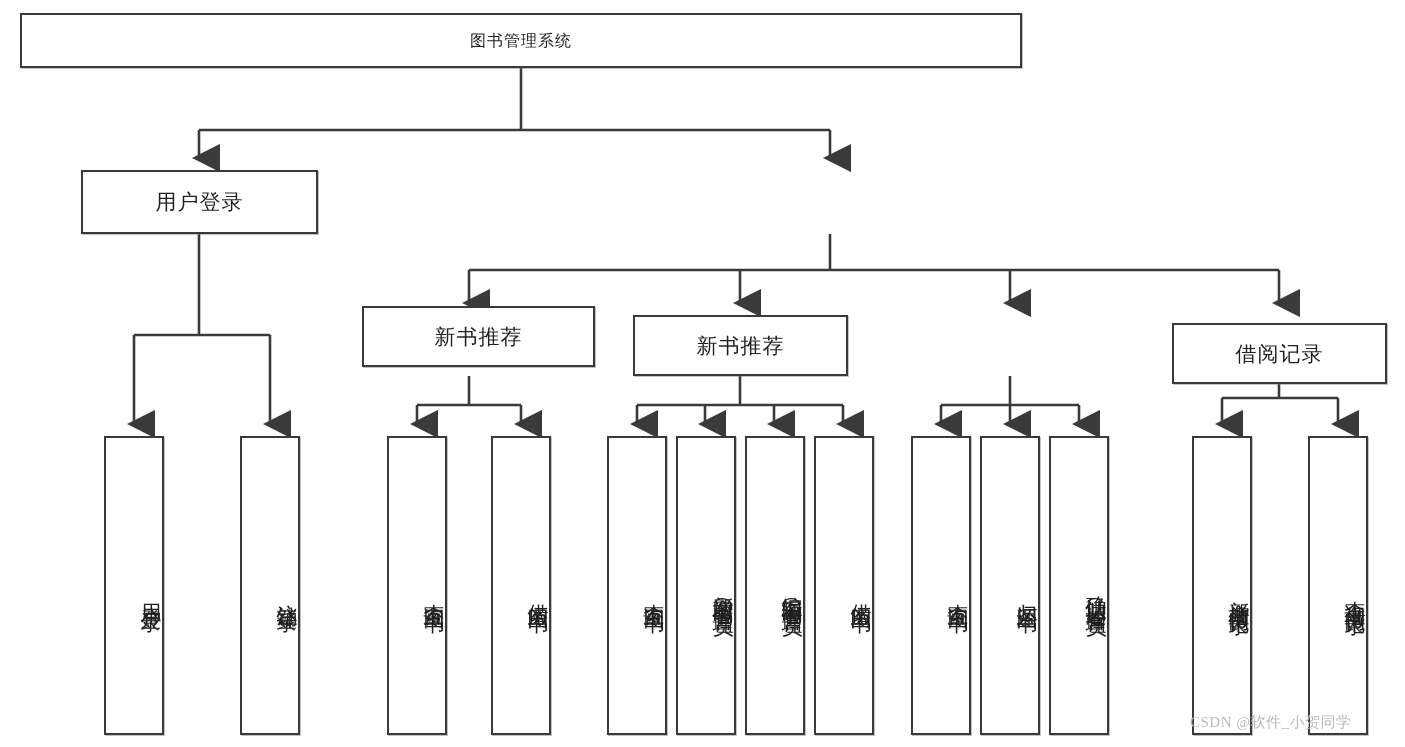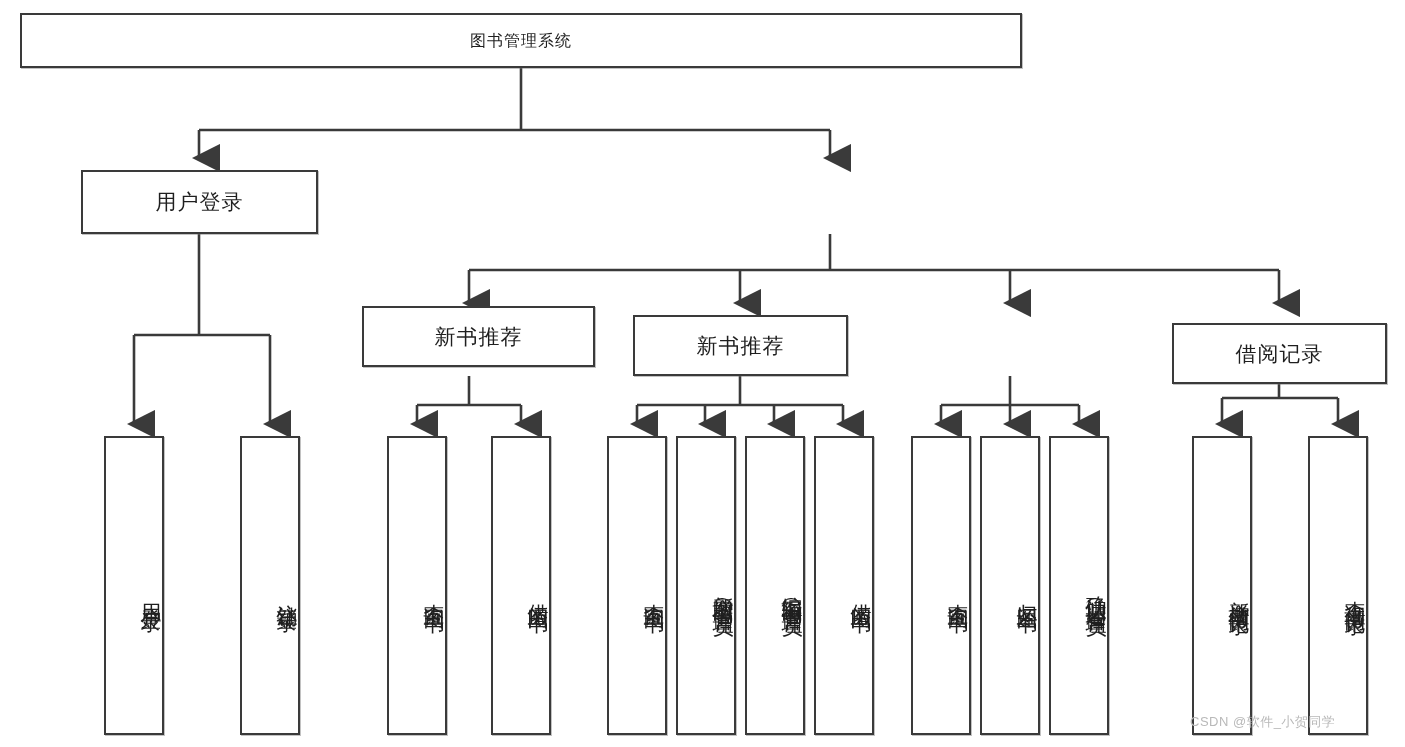--- a/index.html
+++ b/index.html
@@ -56,24 +56,25 @@
   .node.v .vlabel {
     writing-mode: vertical-rl;
     text-orientation: upright;
     line-height: 1.0;
     white-space: nowrap;
   }
   .watermark {
     position: absolute;
     left: 1190px;
     top: 713px;
-    font-size: 13px;
+    font-size: 15px;
     color: #b9b9b9;
     letter-spacing: 0.5px;
     white-space: nowrap;
+    font-family: Liberation Serif, serif;
   }
 </style>
 </head>
 <body>
 
 <div id="canvas">
 
   <svg class="wires" viewBox="0 0 1405 747">
     <defs>
       <marker id="arrow" viewBox="0 0 12 12" refX="6" refY="9" markerWidth="11" markerHeight="11" orient="auto">

